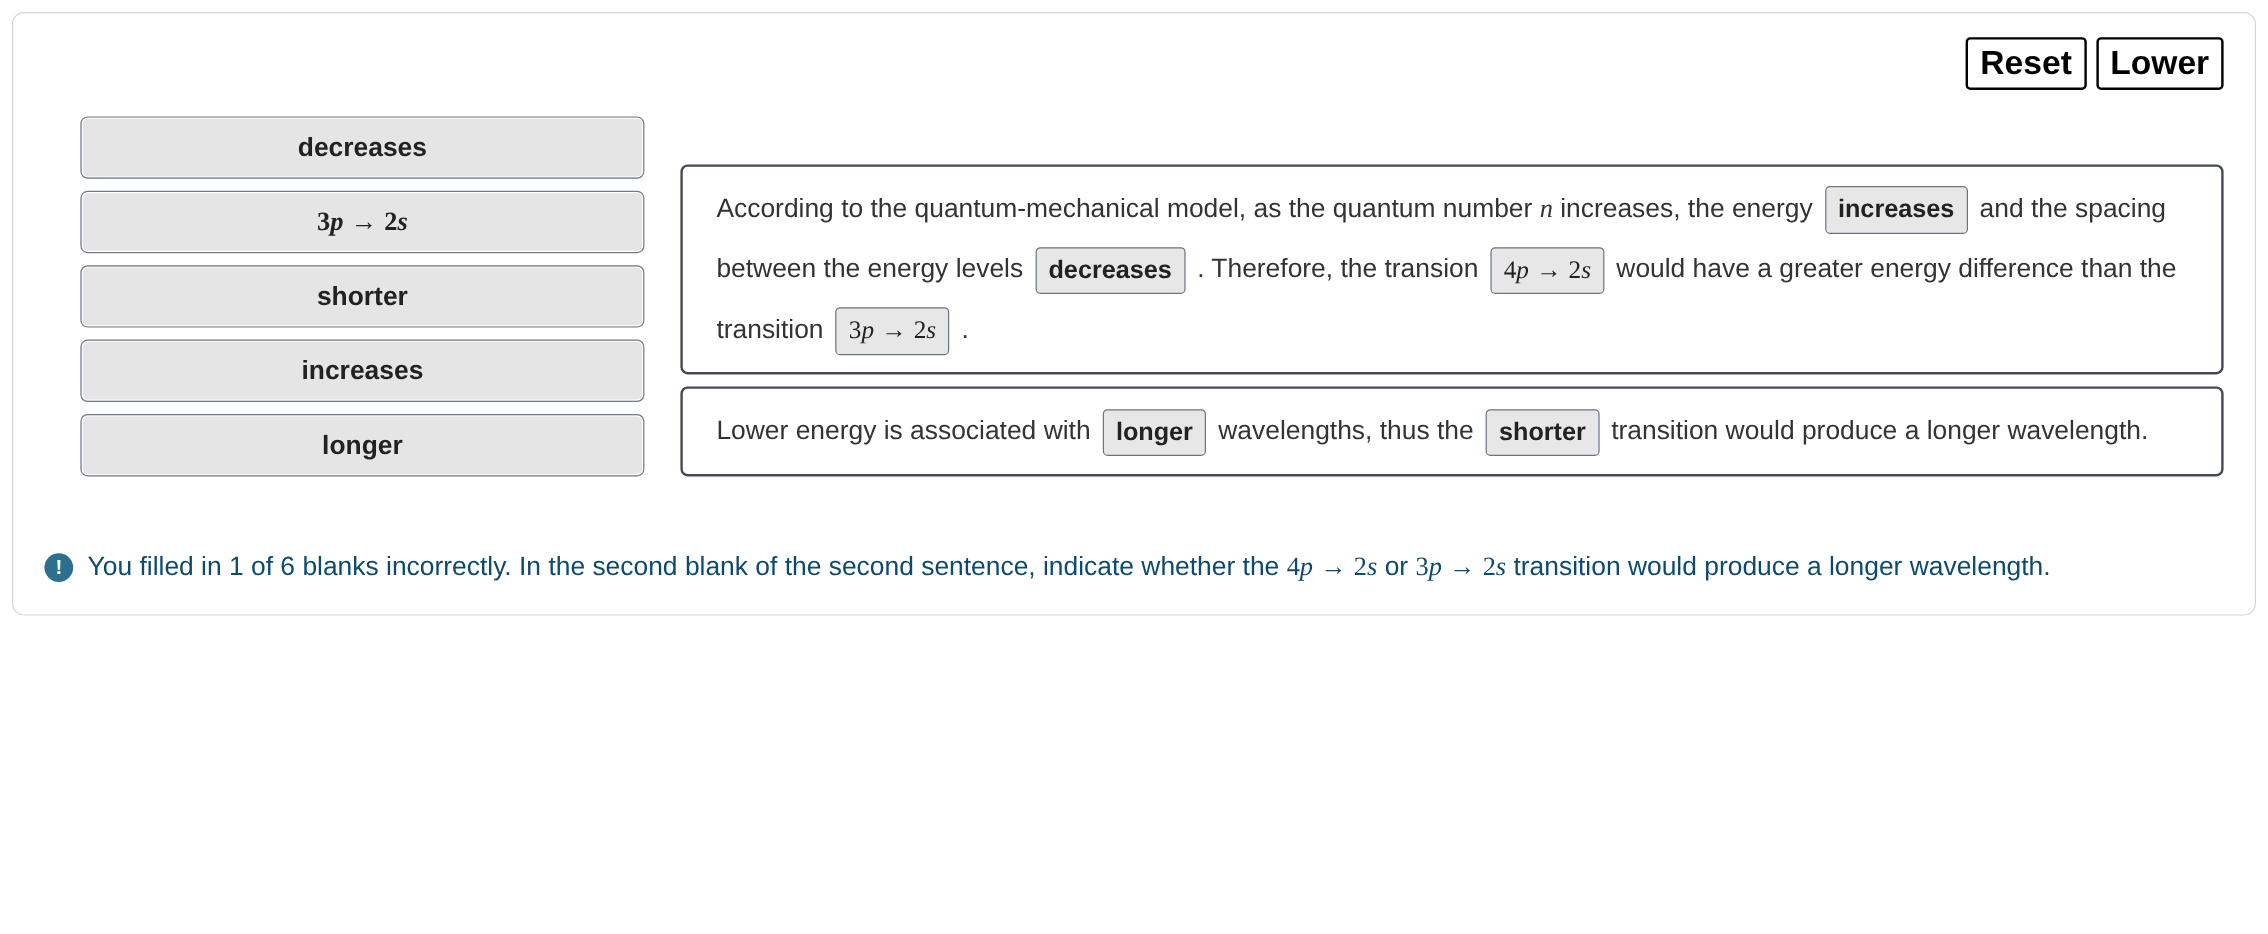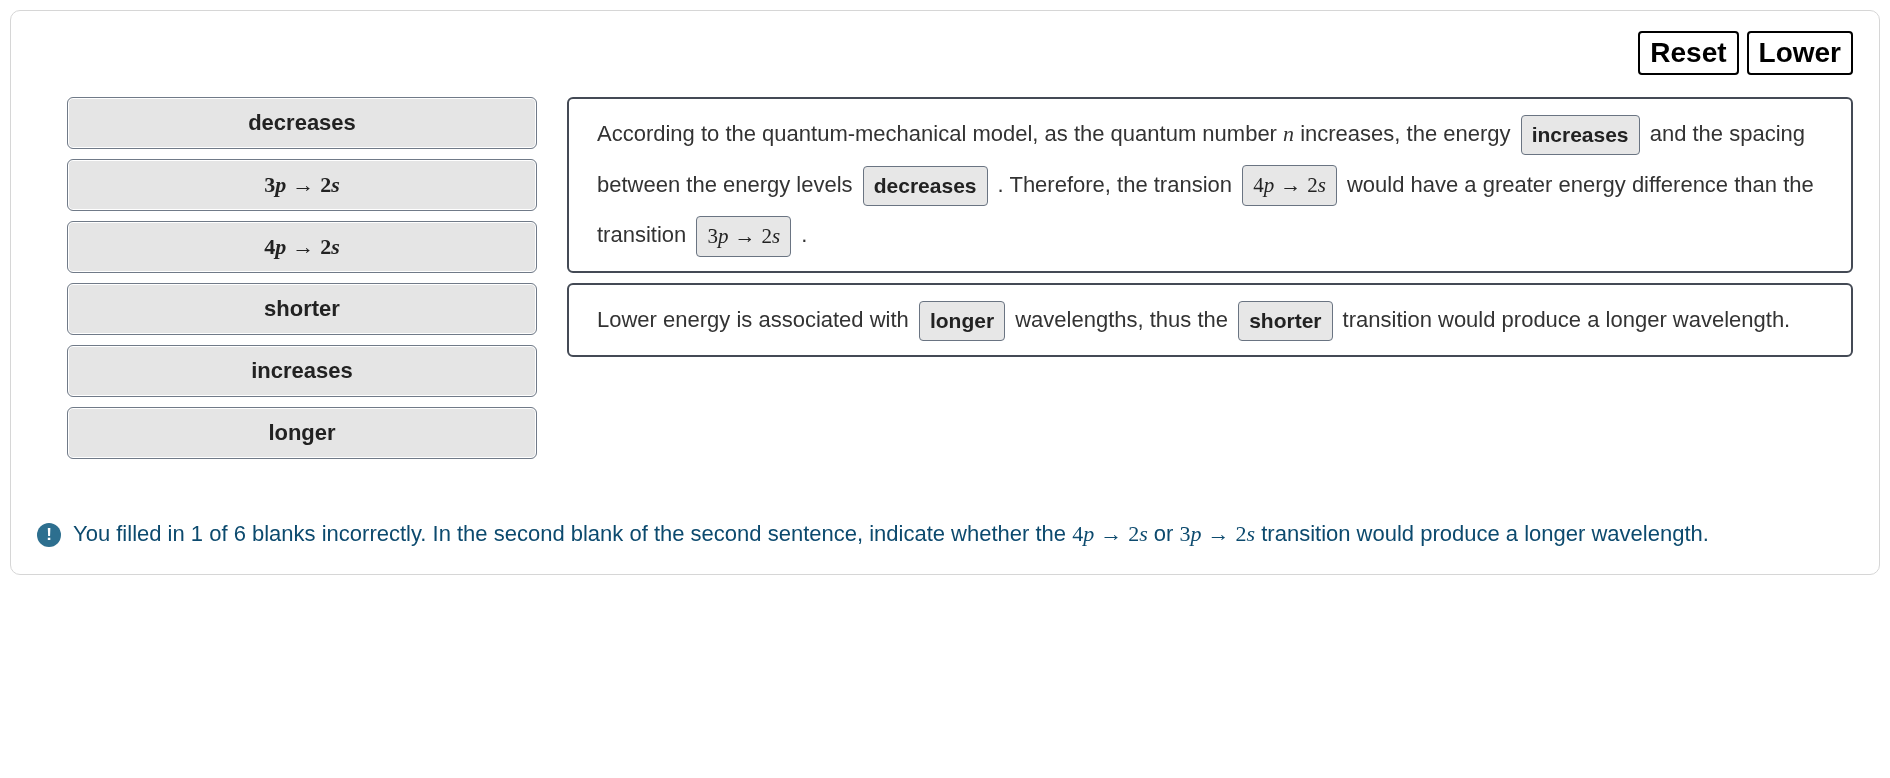--- a/index.html
+++ b/index.html
@@ -27,21 +27,21 @@
     border-radius: 4px;
     background: #fff;
     font-size: 28px;
     font-weight: 700;
     padding: 4px 10px;
     cursor: pointer;
   }
   .body {
     display: flex;
     gap: 30px;
-    align-items: flex-start;
+    align-items: flex-end;
     margin-top: 15px;
   }
   .bank {
     display: flex;
     flex-direction: column;
     gap: 10px;
     width: 470px;
     flex-shrink: 0;
     margin-left: 30px;
   }
@@ -121,21 +121,20 @@
   <div class="toolbar">
     <button class="tbtn">Reset</button>
     <button class="tbtn">Lower</button>
   </div>
 
   <div class="body">
 
     <div class="bank" id="bank">
         <div class="tile">decreases</div>
         <div class="tile"><span class="mlabel"><span class="num">3</span><span class="let">p</span><span class="arrow">→</span><span class="num">2</span><span class="let">s</span></span></div>
-        <div class="tile"><span class="mlabel"><span class="num">4</span><span class="let">p</span><span class="arrow">→</span><span class="num">2</span><span class="let">s</span></span></div>
         <div class="tile">shorter</div>
         <div class="tile">increases</div>
         <div class="tile">longer</div>
       </div>
 
     <div class="passages">
 
       <div class="passage">
         <span>According to the quantum-mechanical model, as the quantum number </span><span class="mvar">n</span><span> increases, the energy </span><span class="blank">increases</span><span> and the spacing between the energy levels </span><span class="blank">decreases</span><span> . Therefore, the transion </span><span class="blank mform"><span class="mlabel"><span class="num">4</span><span class="let">p</span><span class="arrow">→</span><span class="num">2</span><span class="let">s</span></span></span><span> would have a greater energy difference than the transition </span><span class="blank mform"><span class="mlabel"><span class="num">3</span><span class="let">p</span><span class="arrow">→</span><span class="num">2</span><span class="let">s</span></span></span><span> .</span>
       </div>

